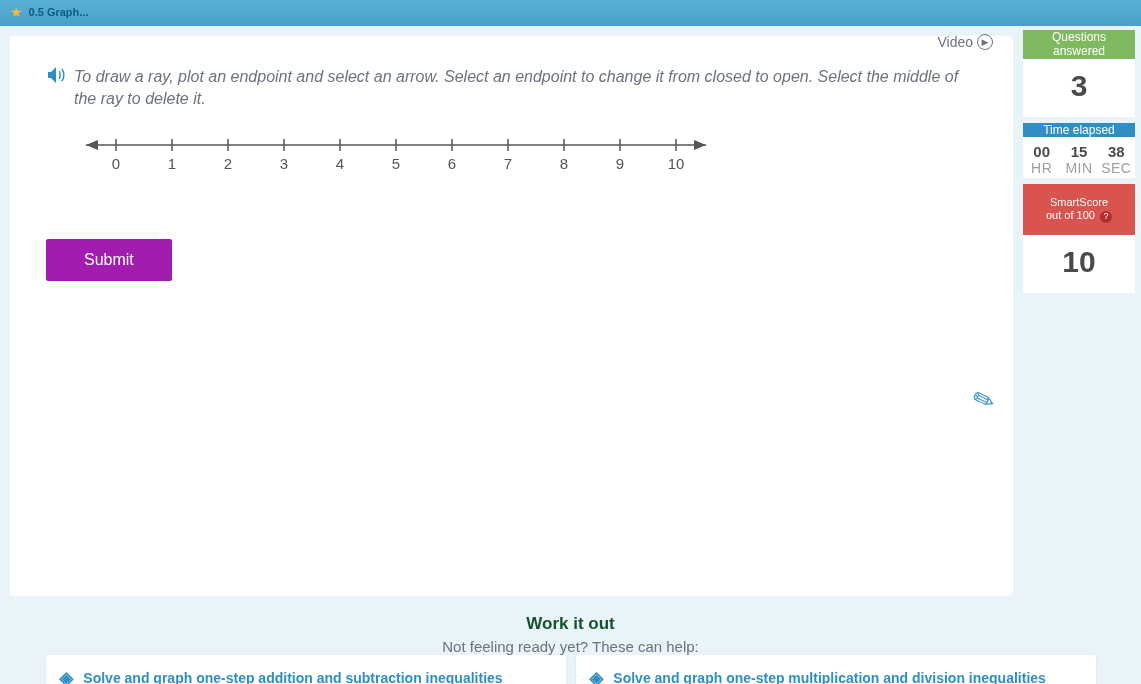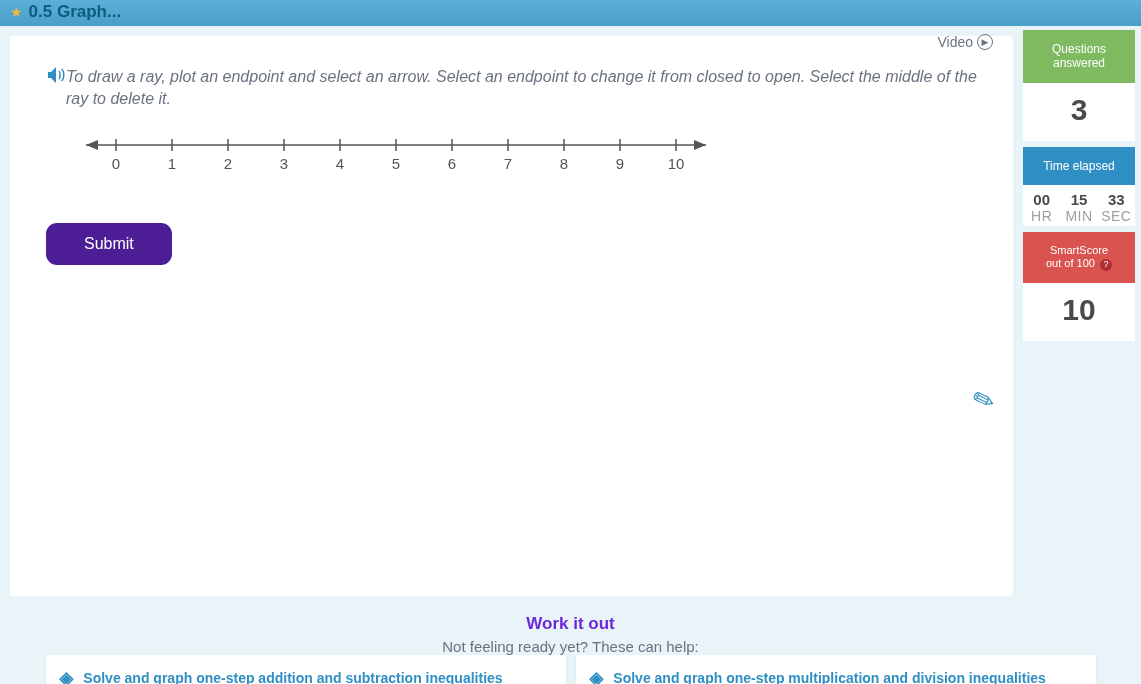--- a/index.html
+++ b/index.html
@@ -13,21 +13,21 @@
   }
   .topbar {
     height: 26px;
     background: linear-gradient(#5ab0d8, #4aa0c8);
     border-bottom: 2px solid #4aa0c8;
     display: flex;
     align-items: center;
     padding: 0 10px;
   }
   .star { color: #f5b942; font-size: 14px; margin-right: 6px; }
-  .breadcrumb { color: #0e5b80; font-size: 17px; font-weight: bold; }
+  .breadcrumb { color: #0e5b80; font-size: 11px; font-weight: bold; }
   .content-wrap {
     display: flex;
     width: 100%;
   }
   .main {
     flex: 1;
     padding: 30px 36px 10px 36px;
     background: #fff;
     margin: 10px;
     border-radius: 4px;
@@ -65,57 +65,57 @@
   }
   .inequality {
     margin: 4px 0 18px 30px;
     font-size: 17px;
     color: #4a4a4a;
     font-family: 'Courier New', monospace;
   }
   .instr {
     display: flex;
     align-items: flex-start;
-    gap: 0;
+    gap: 8px;
     color: #6b7280;
     font-style: italic;
     font-size: 16px;
     margin-bottom: 12px;
     line-height: 1.4;
   }
   .numline {
     margin: 10px 0 30px 30px;
     width: 640px;
     height: 60px;
     position: relative;
   }
   .submit-btn {
-    background: #4c1d95;
+    background: #a21caf;
     color: #fff;
     border: none;
     padding: 12px 38px;
     font-size: 16px;
-    border-radius: 11px;
+    border-radius: 2px;
     cursor: pointer;
-    margin-top: 10px;
+    margin-top: 26px;
   }
 
   .sidebar {
     width: 118px;
     padding: 4px 6px 0 0;
   }
   .side-box {
     background: #fff;
     text-align: center;
     margin-bottom: 6px;
   }
   .side-head {
     font-size: 12px;
     color: #fff;
-    padding: 12px 2px;
+    padding: 0 2px;
     line-height: 1.2;
   }
   .green-head { background: #7fb960; }
   .blue-head  { background: #2f8fc4; }
   .red-head   { background: #d9534f; font-size:11px; padding:12px 2px;}
   .side-val {
     font-size: 30px;
     font-weight: bold;
     color: #4a4a4a;
     padding: 10px 0 14px 0;
@@ -130,21 +130,21 @@
   .pencil {
     position:absolute; right:18px; bottom:180px;
     color:#2f8fc4; font-size:26px; transform:rotate(-20deg);
     cursor:pointer;
   }
 
   .footer {
     text-align:center;
     padding: 8px 0 0 0;
   }
-  .wio { color:#6d28d9; font-weight:bold; font-size:17px; margin-bottom:4px;}
+  .wio { color:#14532d; font-weight:bold; font-size:17px; margin-bottom:4px;}
   .wio-sub { color:#6b7280; font-size:15px; margin-bottom:0;}
   .rec-grid {
     display:flex; flex-wrap:wrap; gap:10px; padding:0 20px; justify-content:center;
   }
   .rec-card {
     background:#fff; border-radius:3px; box-shadow:0 1px 2px rgba(0,0,0,.12);
     width: 520px; padding:12px 14px; display:flex; align-items:center; gap:10px;
     color:#2f8fc4; font-size:14px; font-weight:bold; cursor:pointer; text-align:left;
   }
   .gem { color:#2f8fc4; font-size:18px; }
@@ -222,21 +222,21 @@
       <div class="time-grid">
         <div class="time-cell">
             <div class="time-num">00</div>
             <div class="time-lbl">HR</div>
           </div>
         <div class="time-cell">
             <div class="time-num">15</div>
             <div class="time-lbl">MIN</div>
           </div>
         <div class="time-cell">
-            <div class="time-num">33</div>
+            <div class="time-num">38</div>
             <div class="time-lbl">SEC</div>
           </div>
       </div>
     </div>
     <div class="side-box">
       <div class="side-head red-head">
         <span>SmartScore</span><br>
         <span>out of 100</span>
         <span class="q">?</span>
       </div>

